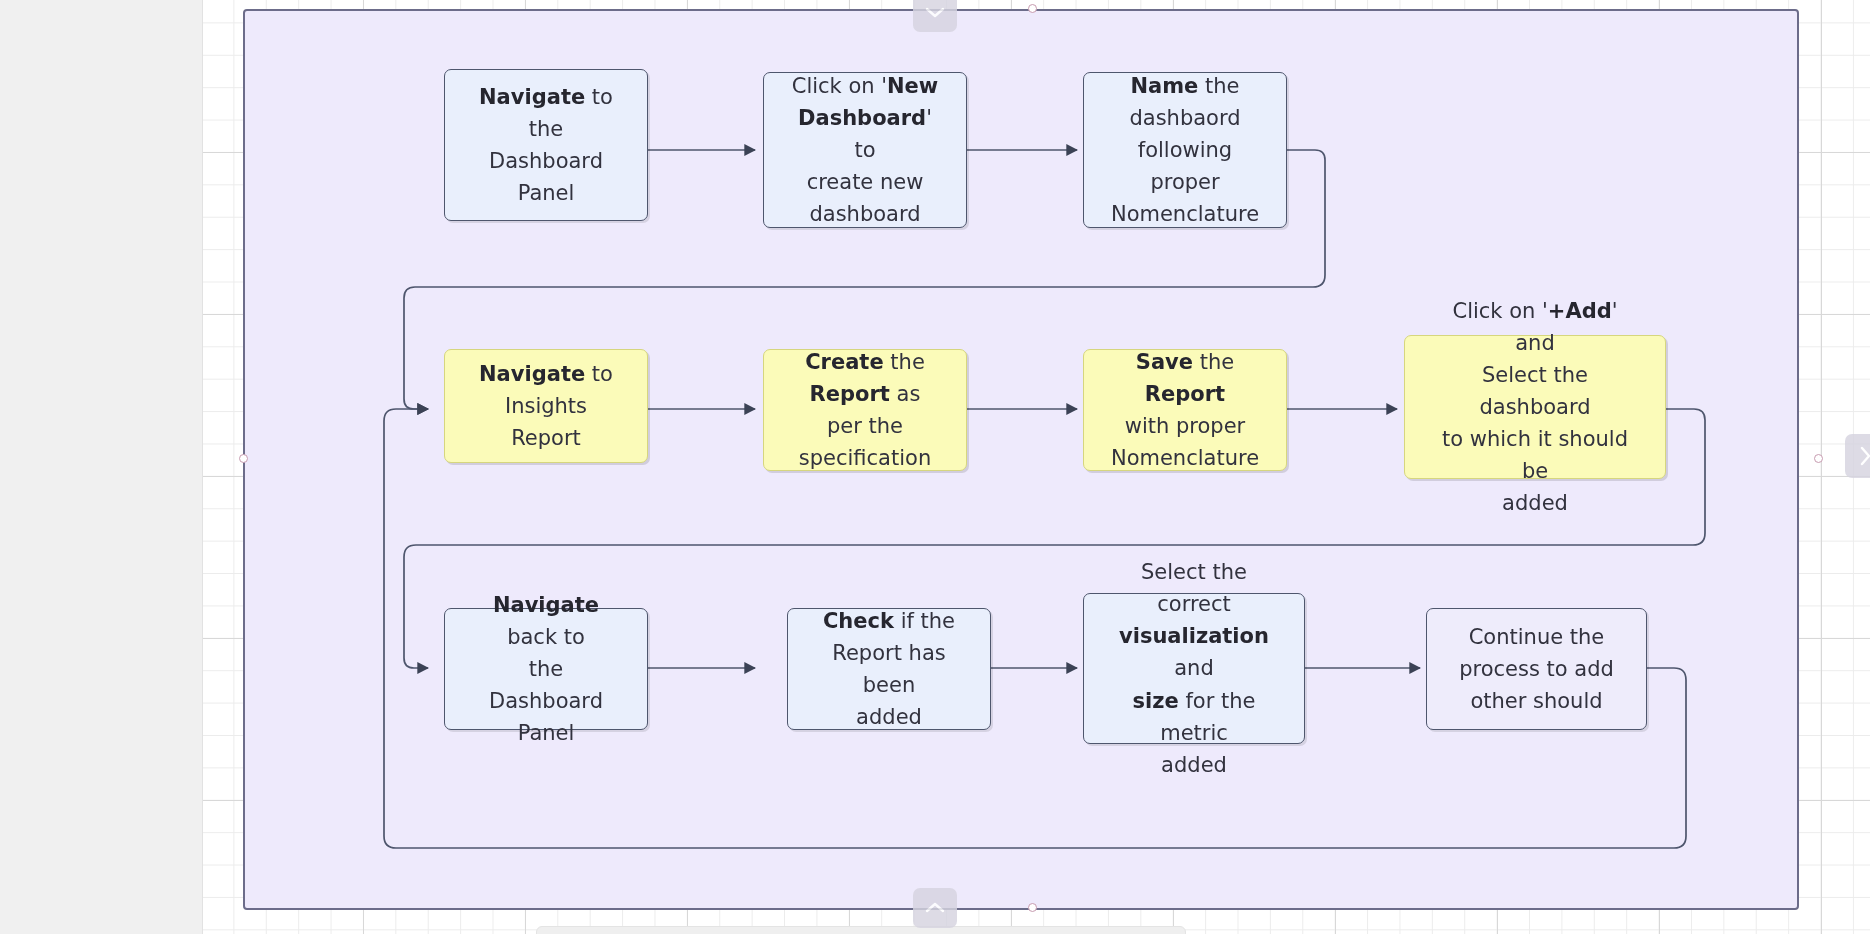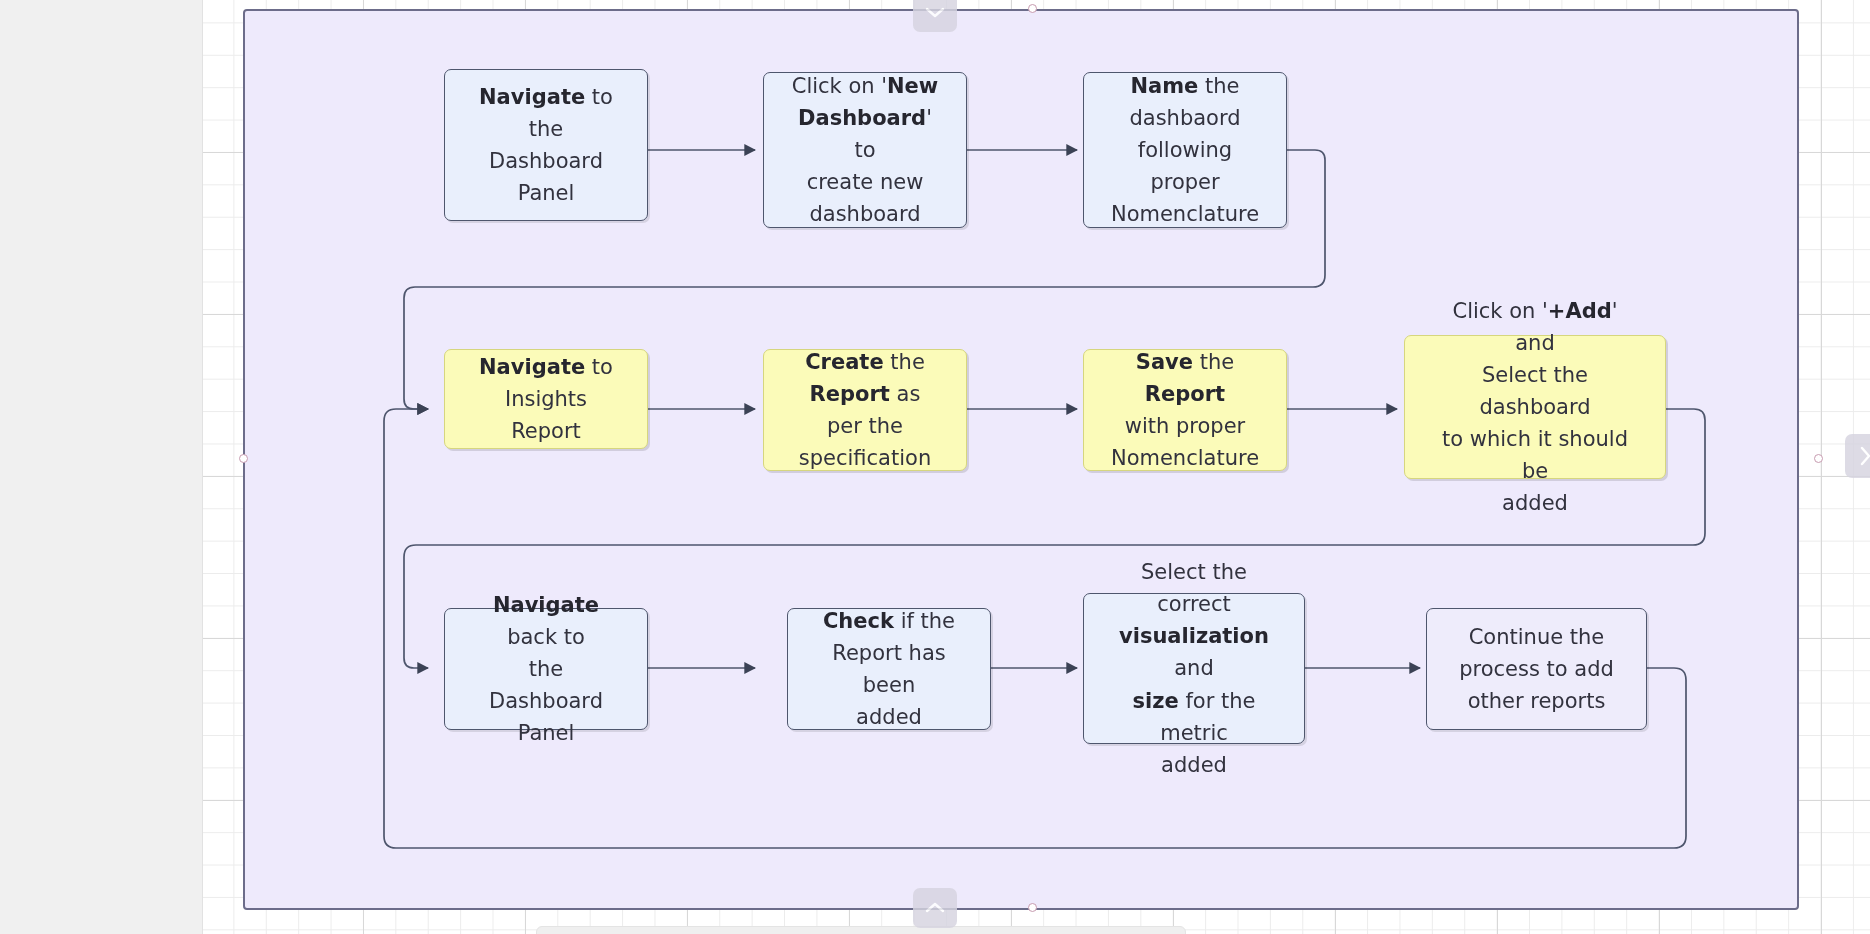--- a/index.html
+++ b/index.html
@@ -209,21 +209,21 @@
 
   <div class="node node-blue" style="left:1083px; top:72px; width:204px; height:156px;" title="Name the dashbaord following proper Nomenclature">
     <div>
         <span class="txt"><b>Name</b><span> the</span></span>
         <span class="txt"><span>dashbaord</span></span>
         <span class="txt"><span>following proper</span></span>
         <span class="txt"><span>Nomenclature</span></span>
       </div>
   </div>
 
-  <div class="node node-yellow" style="left:444px; top:349px; width:204px; height:100px;" title="Navigate to Insights Report">
+  <div class="node node-yellow" style="left:444px; top:349px; width:204px; height:114px;" title="Navigate to Insights Report">
     <div>
         <span class="txt"><b>Navigate</b><span> to</span></span>
         <span class="txt"><span>Insights Report</span></span>
       </div>
   </div>
 
   <div class="node node-yellow" style="left:763px; top:349px; width:204px; height:122px;" title="Create the Report as per the specification">
     <div>
         <span class="txt"><b>Create</b><span> the</span></span>
         <span class="txt"><b>Report</b><span> as per the</span></span>
@@ -270,21 +270,21 @@
         <span class="txt"><b>visualization</b><span> and</span></span>
         <span class="txt"><b>size</b><span> for the metric</span></span>
         <span class="txt"><span>added</span></span>
       </div>
   </div>
 
   <div class="node node-plain" style="left:1426px; top:608px; width:221px; height:122px;" title="Continue the process to add other reports">
     <div>
         <span class="txt"><span>Continue the</span></span>
         <span class="txt"><span>process to add</span></span>
-        <span class="txt"><span>other reports</span></span>
+        <span class="txt"><span>other should</span></span>
       </div>
   </div>
 
   <div class="chev-btn chev-top">
     <svg width="22" height="14" viewBox="0 0 22 14">
       <path d="M 3 4 L 11 11 L 19 4" fill="none" stroke="#ffffff" stroke-width="2.4" stroke-linecap="round" stroke-linejoin="round"></path>
     </svg>
   </div>
 
   <div class="chev-btn chev-bottom">

